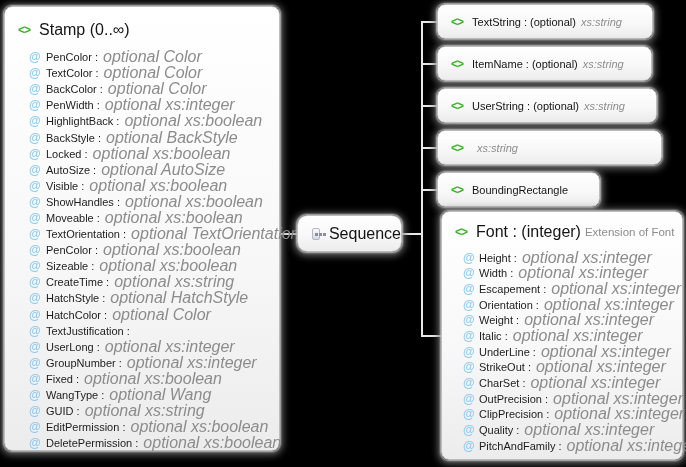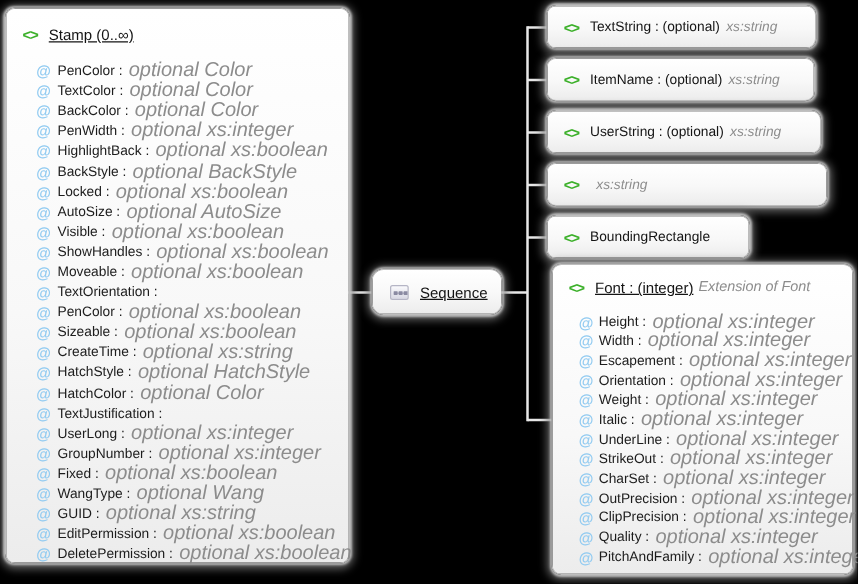--- a/index.html
+++ b/index.html
@@ -17,22 +17,22 @@
     box-shadow:0 0 2px 1px rgba(200,200,200,.9), 0 1px 7px 3px rgba(120,120,120,.8);
     box-sizing:border-box;
     white-space:nowrap;
   }
   .connector{position:absolute;background:#e8e8e8;}
   .hdr{display:flex;align-items:center;position:absolute;left:0;right:0;}
   .elem-icon{
     color:#3cb02a;font-weight:700;font-size:12px;letter-spacing:-1px;
     margin-right:9px;line-height:1;
   }
-  .hdr-name{color:#141414;font-size:12px;text-decoration:underline;}
-  .hdr-type{color:#8c8c8c;font-size:11.5px;font-style:italic;margin-left:4px;}
+  .hdr-name{color:#141414;font-size:16px;}
+  .hdr-type{color:#8c8c8c;font-size:11.5px;margin-left:4px;}
   .attr-list{position:absolute;left:0;right:0;}
   .attr-row{display:flex;align-items:center;}
   .at-icon{
     color:#92cbf1;font-weight:700;font-size:12px;width:17px;
     line-height:1;flex:0 0 17px;
   }
   .attr-name{color:#1c1c1c;font-size:11px;}
   .attr-type{color:#8c8c8c;font-size:16px;font-style:italic;margin-left:5px;}
 
   
@@ -146,20 +146,21 @@
       <span class="attr-type">optional xs:boolean</span>
     </div>
       <div class="attr-row">
       <span class="at-icon">@</span>
       <span class="attr-name">Moveable :</span>
       <span class="attr-type">optional xs:boolean</span>
     </div>
       <div class="attr-row">
       <span class="at-icon">@</span>
       <span class="attr-name">TextOrientation :</span>
+      <span class="attr-type">optional TextOrientation</span>
     </div>
       <div class="attr-row">
       <span class="at-icon">@</span>
       <span class="attr-name">PenColor :</span>
       <span class="attr-type">optional xs:boolean</span>
     </div>
       <div class="attr-row">
       <span class="at-icon">@</span>
       <span class="attr-name">Sizeable :</span>
       <span class="attr-type">optional xs:boolean</span>

